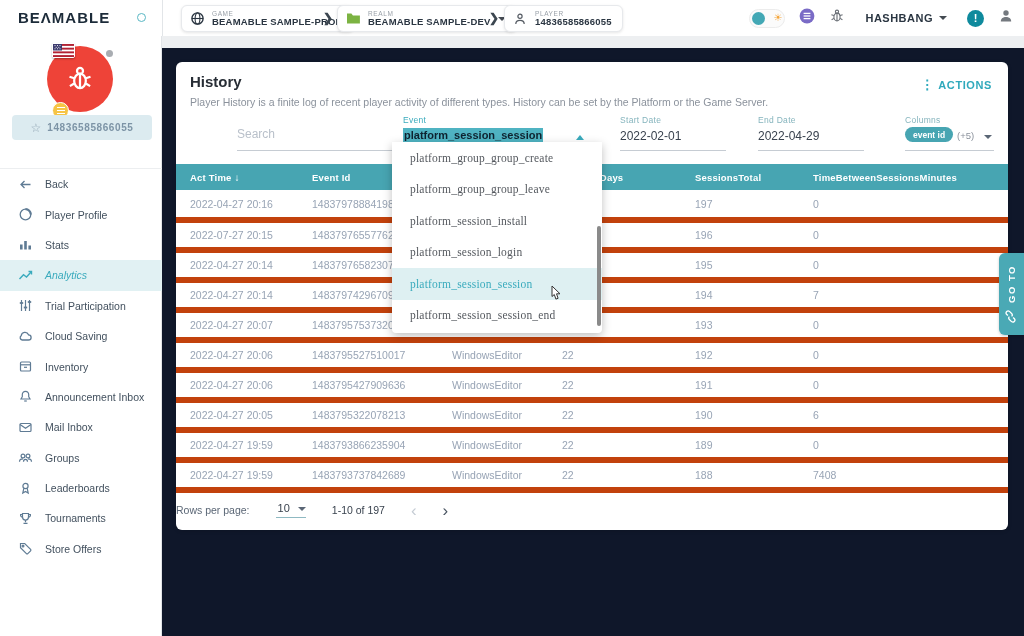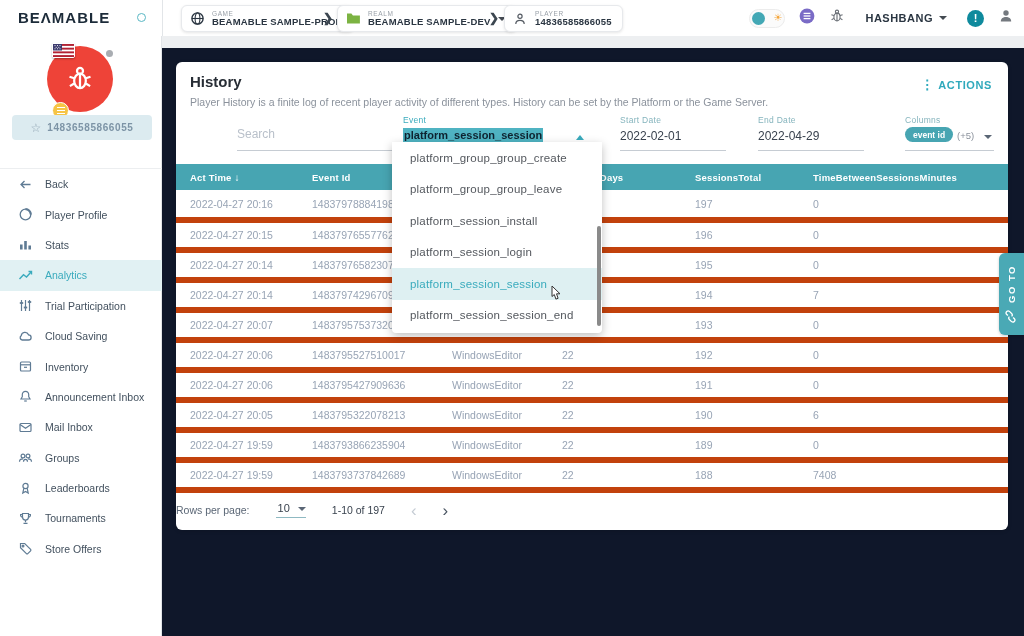--- a/index.html
+++ b/index.html
@@ -51,21 +51,21 @@
   .badge-coin i { display:block; width:8px; height:1.4px; background:#fff; }
   .player-pill { position:absolute; left:12px; top:79px; width:140px; height:25px; background:#dcebf0;
     border-radius:4px; display:flex; align-items:center; justify-content:center; gap:6px; }
   .player-pill .star { font-size:12px; color:#93a7b5; line-height:1; }
   .player-pill .pid { font-size:10px; font-weight:bold; color:#7d94a6; letter-spacing:.6px; }
   .nav { position:absolute; left:0; top:132px; width:162px; border-top:1px solid #eceef0; }
   .nav-item { height:30.4px; display:flex; align-items:center; gap:12px; padding-left:18px;
     cursor:pointer; color:#5f7b94; }
   .nav-item .nlabel { font-size:10.5px; color:#42505e; }
   .nav-item.active { background:#e1f1f3; color:#3aabbd; }
-  .nav-item.active .nlabel { color:#3aabbd; }
+  .nav-item.active .nlabel { color:#3aabbd;font-style:italic; }
   .nico { width:15px; height:15px; flex:0 0 auto; }
   .nico svg { display:block; }
 
   
   .main { position:absolute; left:162px; top:48px; width:862px; height:600px; background:#0f172a; }
   .card { position:absolute; left:14px; top:14px; width:832px; height:468px; background:#fff;
     border-radius:6px; box-shadow:0 1px 4px rgba(0,0,0,.13); }
   .card-title { position:absolute; left:14px; top:11px; font-size:15px; font-weight:bold; color:#272d35; }
   .card-desc { position:absolute; left:14px; top:34px; font-size:10.5px; color:#8b929c; }
   .actions-btn { position:absolute; right:16px; top:15px; display:flex; align-items:center; gap:4px;
@@ -114,21 +114,21 @@
     border-bottom:1px solid #8fb9c2; cursor:pointer; }
   .pg-select .caret-down-sm { right:0; top:5px; }
   .pg-range { font-size:10.5px; color:#39424e; }
   .pg-prev { font-size:17px; color:#c5ccd4; cursor:default; line-height:1; }
   .pg-next { font-size:17px; color:#4a5562; cursor:pointer; line-height:1; }
 
   
   .dropdown { position:absolute; left:392px; top:142px; width:210px; height:191px; background:#fff;
     border-radius:0 0 4px 4px; box-shadow:0 3px 10px rgba(0,0,0,.25); z-index:40; overflow:hidden; }
   .dd-option { height:31.5px; display:flex; align-items:center; padding-left:18px; font-size:11.5px;
-    color:#54585e; letter-spacing:.2px; cursor:pointer; }
+    color:#54585e; letter-spacing:.2px; cursor:pointer;font-family:Liberation Serif, serif; }
   .dd-option.selected { background:#def0f2; color:#3aabbd; }
   .dd-thumb { position:absolute; right:1px; top:84px; width:4px; height:100px; background:#8a8a8a;
     border-radius:2px; }
   .dd-cursor { position:absolute; left:156px; top:143px; z-index:41; }
 
   
   .goto-tab { position:absolute; right:0; top:253px; width:25px; height:82px; background:#4aa9b5;
     border-radius:6px 0 0 6px; z-index:45; cursor:pointer; box-shadow:0 1px 3px rgba(0,0,0,.2); }
   .goto-inner { position:absolute; left:0; top:0; width:82px; height:25px; transform-origin:top left;
     transform:rotate(-90deg) translateX(-82px); display:flex; align-items:center; justify-content:center;
@@ -455,21 +455,21 @@
       <tr>
         <td>2022-04-27 20:16</td>
             <td>1483797888419844</td>
             <td>WindowsEditor</td>
         <td>22</td>
             <td>197</td>
             <td>0</td>
       </tr>
 
       <tr>
-        <td>2022-04-27 20:15</td>
+        <td>2022-07-27 20:15</td>
             <td>1483797655776257</td>
             <td>WindowsEditor</td>
         <td>22</td>
             <td>196</td>
             <td>0</td>
       </tr>
 
       <tr>
         <td>2022-04-27 20:14</td>
             <td>1483797658230785</td>

